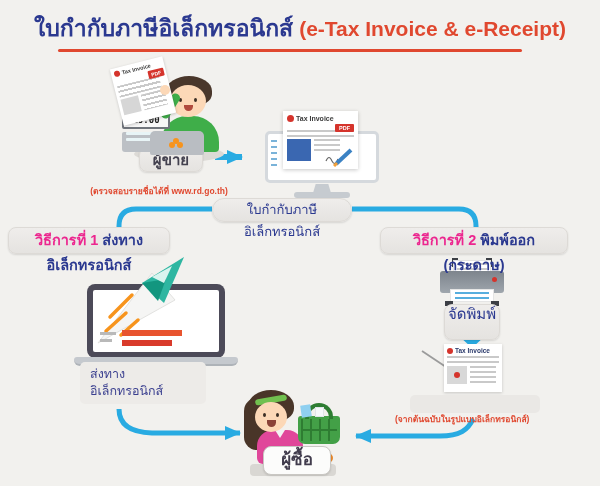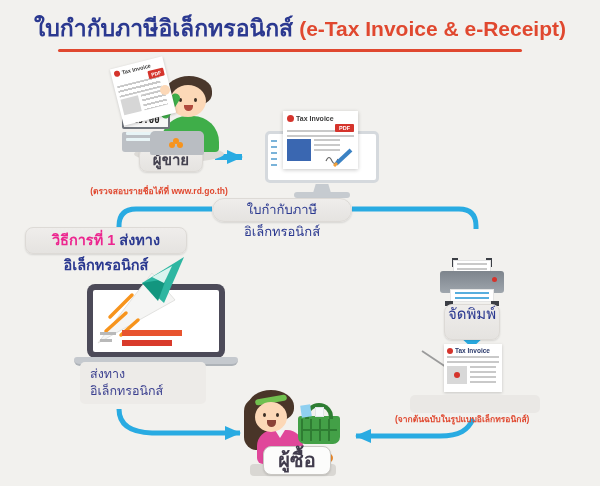--- a/index.html
+++ b/index.html
@@ -73,21 +73,21 @@
   .blue-block { width:24px; height:22px; background:#3a67b1; }
   .monitor-doc .doc-block-lines { width:26px; height:14px; }
   .sig { position:absolute; right:3px; bottom:2px; }
   .monitor-stand { position:absolute; left:313px; top:184px; width:18px; height:9px; background:#c6cbd0;
                    clip-path:polygon(15% 0,85% 0,100% 100%,0 100%); z-index:2; }
   .monitor-base { position:absolute; left:294px; top:192px; width:56px; height:6px; background:#c6cbd0; border-radius:3px; z-index:2; }
 
   
   .center-pill { left:212px; top:198px; width:140px; height:24px; font-size:13px; line-height:22px; border-radius:12px; }
   .method-pill { height:27px; font-size:14.5px; font-weight:bold; line-height:25px; }
-  .m1 { left:25px; top:227px; width:162px; }
+  .m1 { left:8px; top:227px; width:162px; }
   .m2 { left:380px; top:227px; width:188px; }
   .method-prefix { color:#ec268f; }
   .method-label { color:#2b3990; margin-left:4px; }
 
   
   .laptop-lid { position:absolute; left:87px; top:284px; width:138px; height:74px; background:#4c4a58; border-radius:8px; z-index:2; }
   .laptop-screen { position:absolute; left:6px; top:6px; width:126px; height:62px; background:#fff; border-radius:2px; }
   .plane-svg { position:absolute; left:80px; top:255px; z-index:4; }
   .scr-line { position:absolute; z-index:5; }
   .g1 { left:100px; top:332px; width:16px; height:3px; background:#b9b9b9; }
@@ -151,21 +151,21 @@
        repeating-linear-gradient(to bottom,transparent 0 10px,#2e7d32 10px 12px); }
   .basket-handle { position:absolute; left:7px; top:-13px; width:28px; height:16px; border:4px solid #2e7d32;
                    border-bottom:none; border-radius:14px 14px 0 0; }
   .item-blue { position:absolute; left:3px; top:-11px; width:10px; height:12px; background:#8fd0f0; transform:rotate(-8deg); }
   .item-white { position:absolute; left:17px; top:-9px; width:9px; height:10px; background:#f5f8fa; border:1px solid #dfe5e8; }
   .carton { position:absolute; width:11px; height:16px; background:#eef2f5; border:1px solid #d8dde0; border-top:4px solid #7fb3d5; }
   .c1 { left:38px; top:60px; } .c2 { left:50px; top:61px; }
   .orange { position:absolute; width:11px; height:10px; background:#e8882b; border-radius:50%; }
   .or1 { left:62px; top:64px; } .or2 { left:72px; top:66px; } .or3 { left:82px; top:63px; }
   .buyer-pill { left:263px; top:446px; width:68px; height:29px; background:#fcfcfb; border:1.5px solid #c9c7c3;
-                font-size:20px; font-weight:bold; line-height:26px; color:#413c4d; }
+                font-size:17px; font-weight:bold; line-height:26px; color:#413c4d; }
 </style>
 </head>
 <body>
 
 <div class="stage">
 
   <div class="title-row">
     <span class="title-thai">ใบกำกับภาษีอิเล็กทรอนิกส์</span><span class="title-en">(e-Tax Invoice &amp; e-Receipt)</span>
   </div>
   <div class="title-underline"></div>
@@ -241,20 +241,23 @@
       <line x1="13" y1="17" x2="28" y2="3" stroke="#3b82c4" stroke-width="4"></line>
       <line x1="11" y1="19" x2="14" y2="16" stroke="#f2a13c" stroke-width="3"></line>
     </svg>
   </div>
   <div class="monitor-stand"></div>
   <div class="monitor-base"></div>
 
   <div class="pill center-pill">ใบกำกับภาษีอิเล็กทรอนิกส์</div>
   <div class="pill method-pill m1">
     <span class="method-prefix">วิธีการที่ 1</span><span class="method-label">ส่งทางอิเล็กทรอนิกส์</span>
+  </div>
+  <div class="pill method-pill m2">
+    <span class="method-prefix">วิธีการที่ 2</span><span class="method-label">พิมพ์ออก (กระดาษ)</span>
   </div>
 
   <div class="laptop-lid">
     <div class="laptop-screen"></div>
   </div>
   <svg class="plane-svg" width="150" height="105">
     <polygon points="18,88 72,18 95,45" fill="#f5f5f4" stroke="#e2e2e0" stroke-width="1"></polygon>
     <polygon points="62,28 104,2 84,48" fill="#2eb6a1"></polygon>
     <polygon points="62,28 86,24 78,46" fill="#13967f"></polygon>
     <polygon points="72,22 92,11 84,28" fill="#d9f4ef"></polygon>

